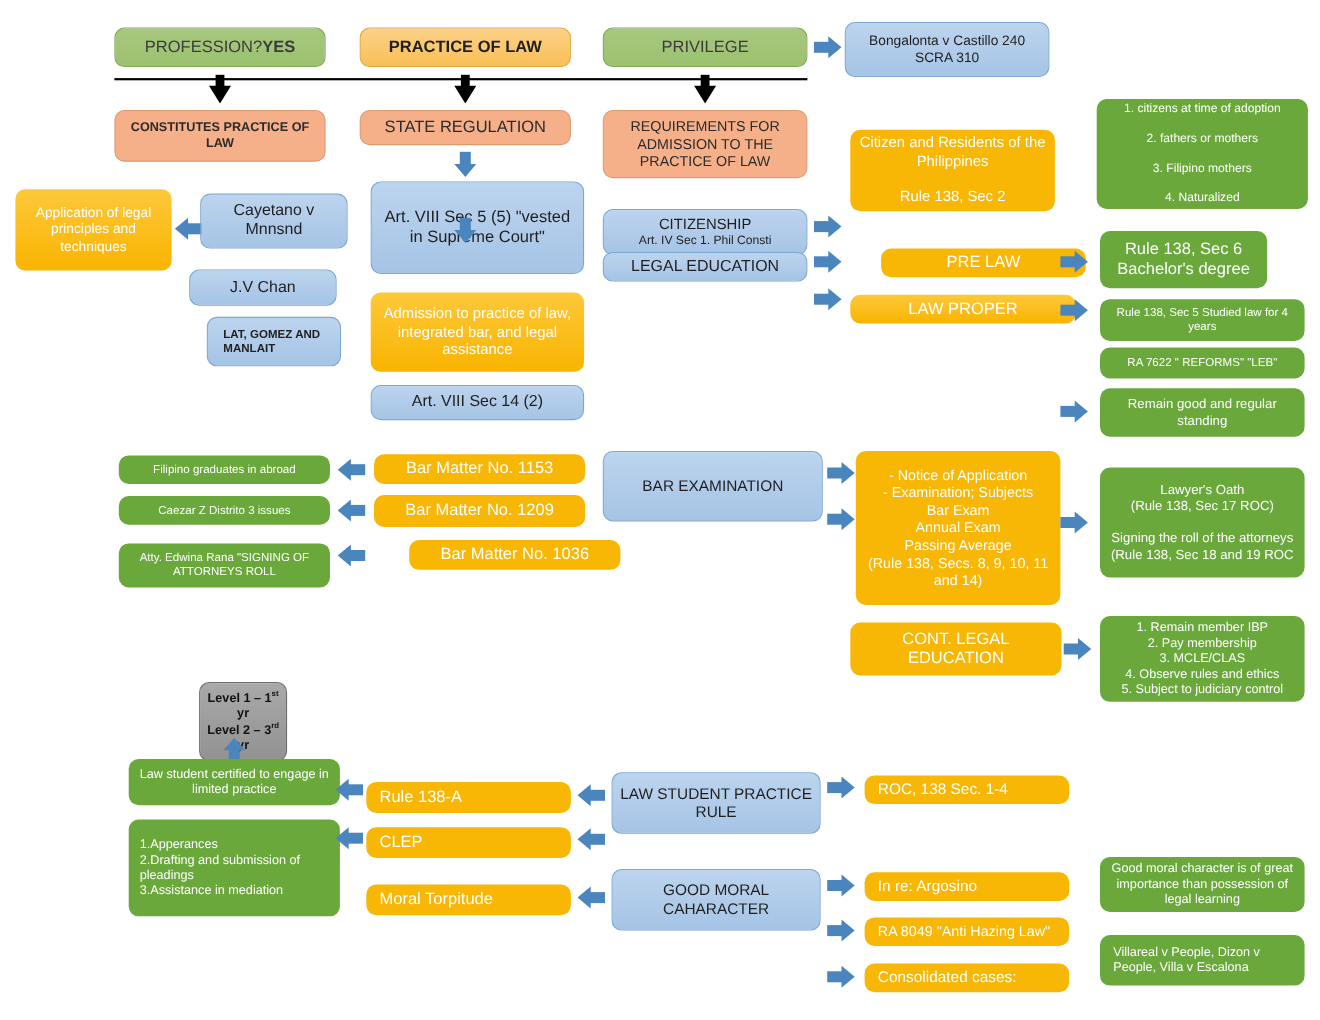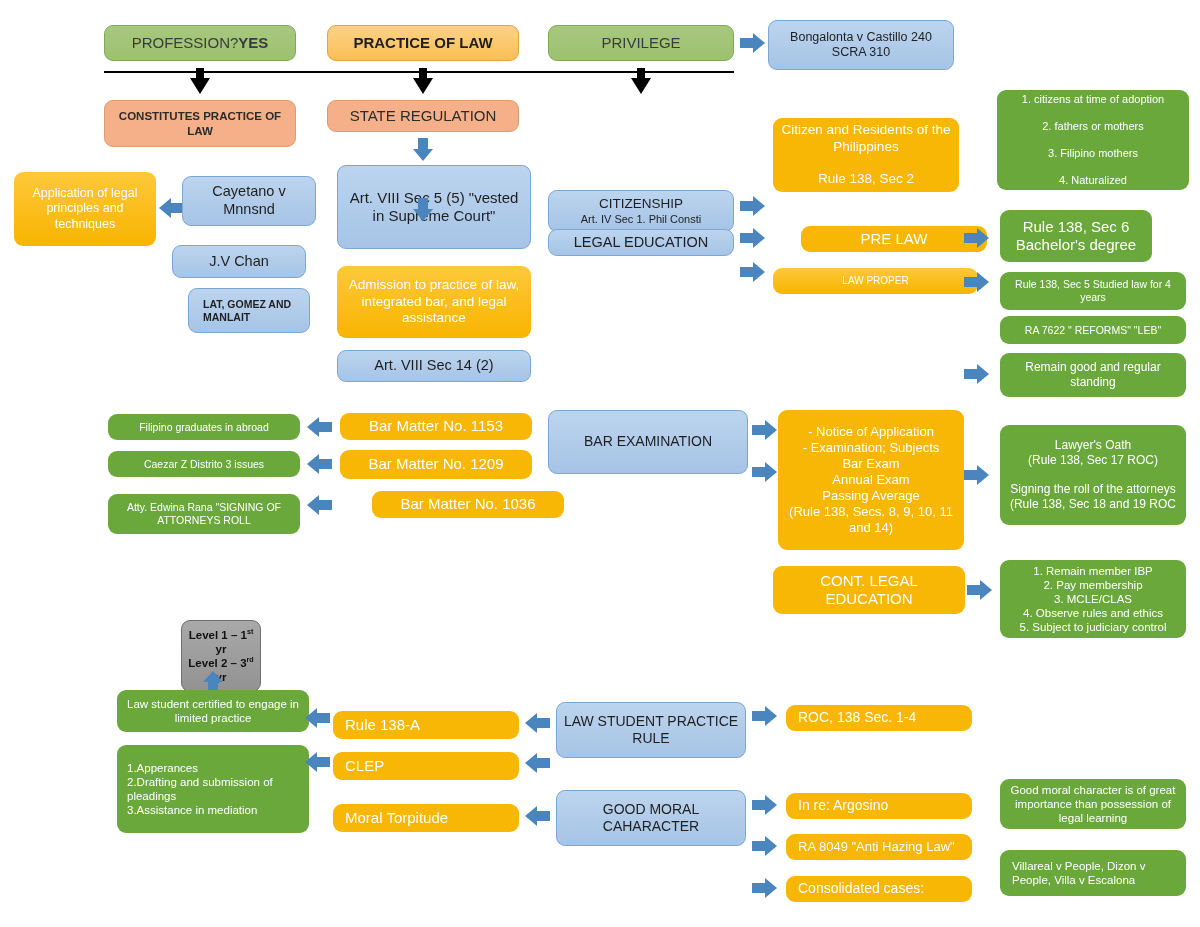--- a/index.html
+++ b/index.html
@@ -98,20 +98,23 @@
     </div>
 
   <div class="node orange-pale" style="left:104px;top:100px;width:192px;height:47px;font-size:11.5px;font-weight:bold;">
     <span>CONSTITUTES PRACTICE OF LAW</span>
   </div>
 
   <div class="node orange-pale" style="left:327px;top:100px;width:192px;height:32px;font-size:15px;">
     <span>STATE REGULATION</span>
   </div>
 
+  <div class="node orange-pale" style="left:548px;top:100px;width:186px;height:62px;font-size:13px;">
+    <span>REQUIREMENTS FOR ADMISSION TO THE PRACTICE OF LAW</span>
+  </div>
 
   <div class="node amber-soft" style="left:14px;top:172px;width:142px;height:74px;font-size:12.5px;">
     <span>Application of legal principles and techniques</span>
   </div>
 
   <div class="barrow ar-left" style="left:158px;top:198px;width:26px;height:20px;">
       <i class="bstem"></i>
       <i class="bhead"></i>
     </div>
 
@@ -174,21 +177,21 @@
   <div class="node amber" style="left:773px;top:118px;width:186px;height:74px;font-size:13.5px;">
     <span>Citizen and Residents of the Philippines
 
 Rule 138, Sec 2</span>
   </div>
 
   <div class="node amber" style="left:801px;top:226px;width:186px;height:26px;font-size:15px;">
     <span>PRE LAW</span>
   </div>
 
-  <div class="node amber-soft" style="left:773px;top:268px;width:205px;height:26px;font-size:10px;">
+  <div class="node amber-soft" style="left:773px;top:268px;width:205px;height:26px;font-size:15px;">
     <span>LAW PROPER</span>
   </div>
 
   <div class="barrow ar-right" style="left:964px;top:228px;width:26px;height:20px;">
       <i class="bstem"></i>
       <i class="bhead"></i>
     </div>
   <div class="barrow ar-right" style="left:964px;top:272px;width:26px;height:20px;">
       <i class="bstem"></i>
       <i class="bhead"></i>

